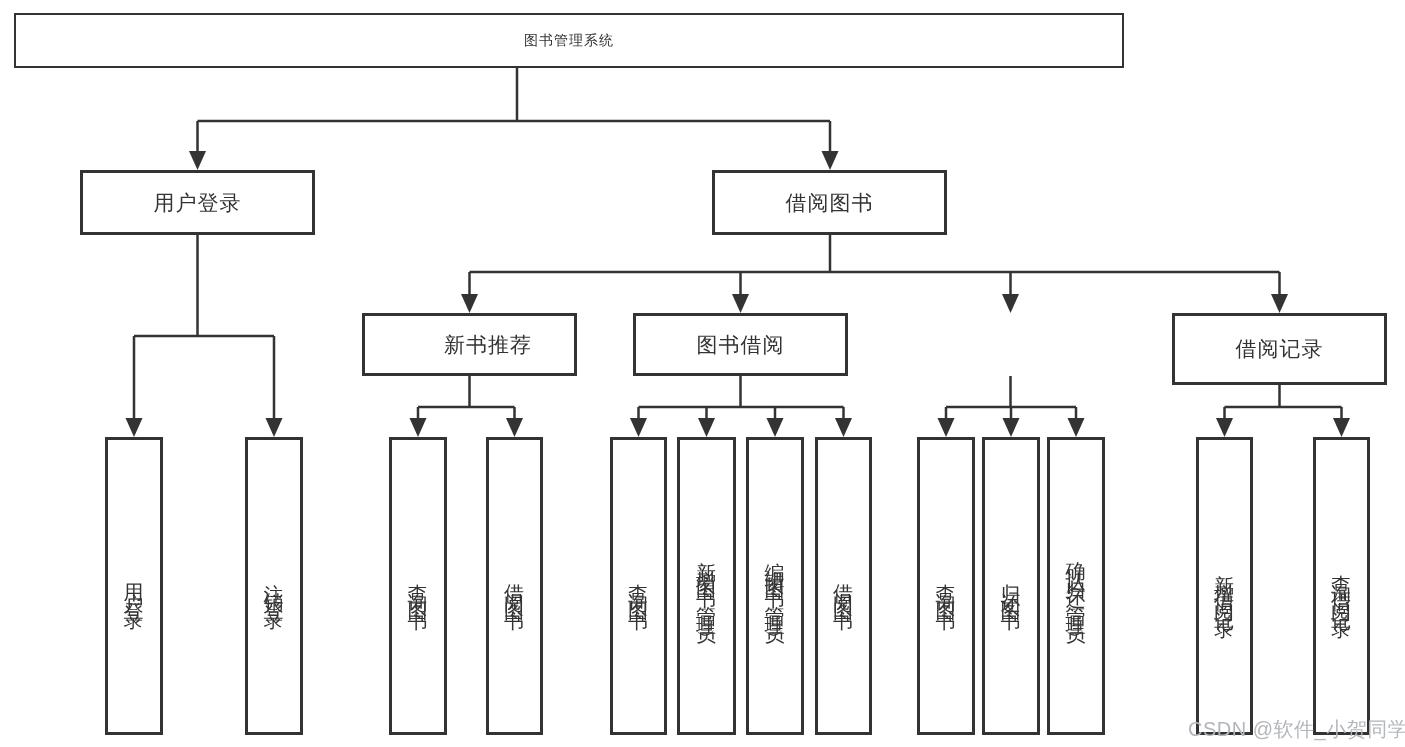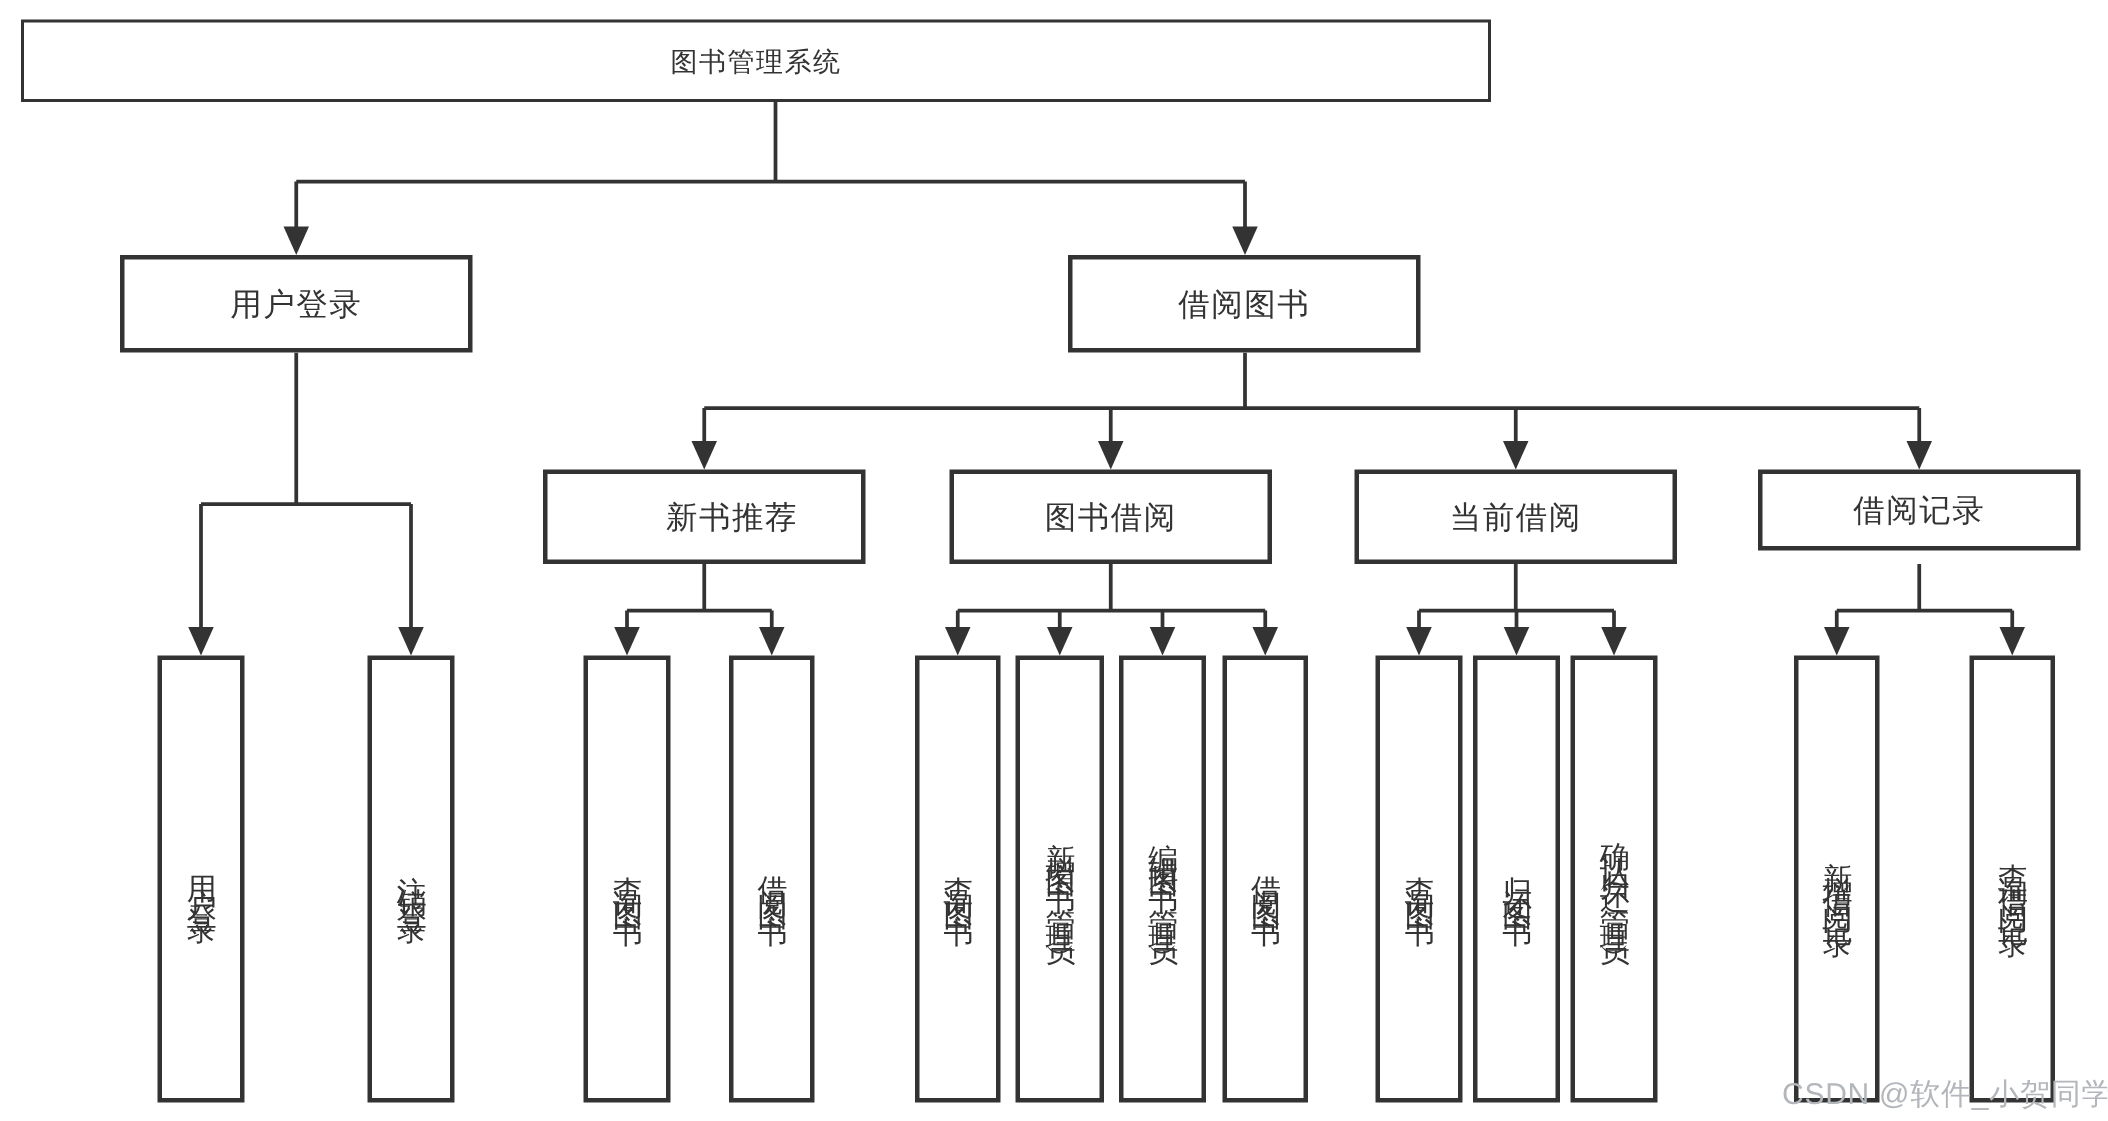--- a/index.html
+++ b/index.html
@@ -7,27 +7,27 @@
     position:relative;width:1405px;height:747px;background:#ffffff;
     font-family:"Liberation Sans","DejaVu Sans",sans-serif;
     color:#333333;overflow:hidden;
   }
   #wires{position:absolute;left:0;top:0;width:1405px;height:747px;}
   .node{
     position:absolute;box-sizing:border-box;border:3px solid #333333;
     background:#ffffff;display:flex;align-items:center;justify-content:center;
     font-size:21px;color:#333333;letter-spacing:1px;
   }
-  .n-root{left:14px;top:13px;width:980px;height:55px;border-width:2px;font-size:18px;}
+  .n-root{left:14px;top:13px;width:1110px;height:55px;border-width:2px;font-size:14px;}
   .n-user{left:80px;top:170px;width:235px;height:65px;}
   .n-mgmt{left:712px;top:170px;width:235px;height:65px;}
   .n-rec{left:362px;top:313px;width:215px;height:63px;padding-left:37px;}
   .n-borrow{left:633px;top:313px;width:215px;height:63px;}
   .n-current{left:903px;top:313px;width:215px;height:63px;}
-  .n-record{left:1172px;top:313px;width:215px;height:54px;}
+  .n-record{left:1172px;top:313px;width:215px;height:72px;}
   .leaf{top:437px;height:298px;font-size:20px;}
   .leaf span{
     writing-mode:vertical-rl;text-orientation:mixed;
     letter-spacing:9px;line-height:1;white-space:nowrap;
   }
   .l1{left:105px;width:58px;}
   .l2{left:245px;width:58px;}
   .l3{left:389px;width:58px;}
   .l4{left:486px;width:57px;}
   .l5{left:610px;width:57px;}
@@ -130,23 +130,20 @@
   <div class="node n-mgmt">
     <span>借阅图书</span>
   </div>
 
   <div class="node n-rec">
     <span>新书推荐</span>
   </div>
   <div class="node n-borrow">
     <span>图书借阅</span>
   </div>
-  <div class="node n-current">
-    <span>当前借阅</span>
-  </div>
   <div class="node n-record">
     <span>借阅记录</span>
   </div>
 
   <div class="node leaf l1">
     <span>用户登录</span>
   </div>
   <div class="node leaf l2">
     <span>注销登录</span>
   </div>

